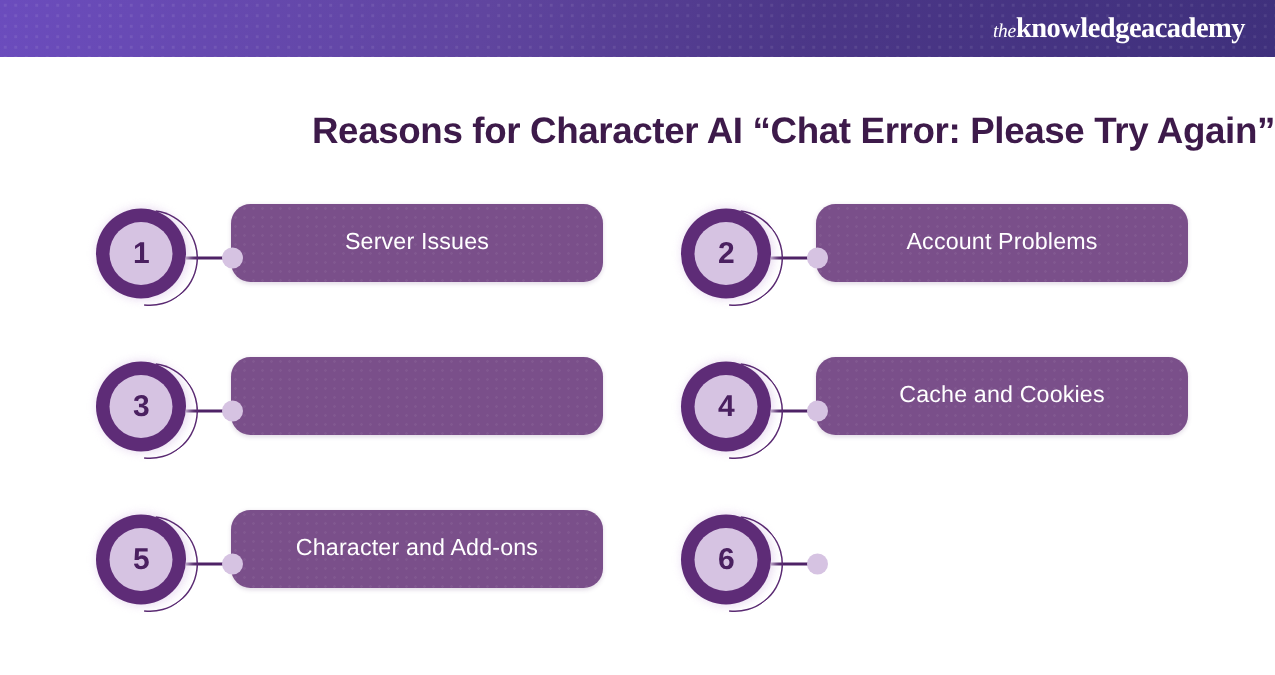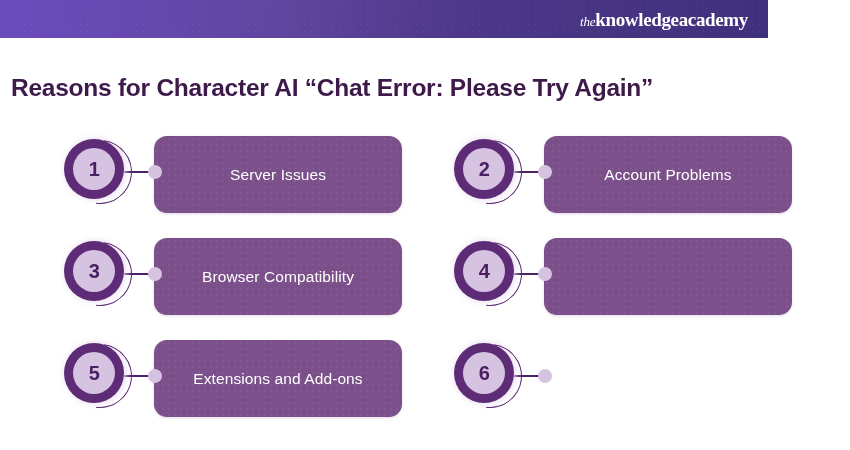--- a/index.html
+++ b/index.html
@@ -13,21 +13,21 @@
   body {
     font-family: "Liberation Sans", sans-serif;
     background: #ffffff;
     position: relative;
   }
 
   
   .header {
     position: absolute;
     top: 0; left: 0;
-    width: 768px;
+    width: 850px;
     height: 38px;
     background: linear-gradient(100deg, #6B4CBD 0%, #60459F 38%, #4C3788 62%, #3F307C 100%);
     overflow: hidden;
   }
   .header-texture {
     position: absolute;
     inset: 0;
     background-image: radial-gradient(rgba(255,255,255,0.085) 0.9px, transparent 1px);
     background-size: 7px 7px;
     opacity: 0.9;
@@ -53,21 +53,21 @@
     font-size: 19px;
     letter-spacing: -0.35px;
   }
 
   
   .page-title {
     position: absolute;
     top: 74px;
     left: 0;
     width: 850px;
-    text-align: left;
+    text-align: right;
     font-size: 24.5px;
     font-weight: bold;
     color: #3D1A4A;
     letter-spacing: -0.25px;
     white-space: nowrap;
     padding-left: 11px;
   }
 
   
   .grid {
@@ -160,21 +160,21 @@
     background: #D6C3E2;
     z-index: 4;
   }
 
   
   .card {
     position: absolute;
     left: 92px;
     top: 0;
     width: 248px;
-    height: 77px;
+    height: 52px;
     background: #7A4F8A;
     border-radius: 13px;
     display: flex;
     align-items: center;
     justify-content: center;
     z-index: 2;
     box-shadow: 0 1px 3px rgba(90,50,110,0.18);
     overflow: hidden;
   }
   .card-texture {
@@ -248,54 +248,54 @@
       <div class="badge-arc"></div>
       <div class="badge-ring"></div>
       <div class="badge-inner">
         <span class="badge-number">3</span>
       </div>
     </div>
     <div class="connector"></div>
     <div class="connector-dot"></div>
     <div class="card">
       <div class="card-texture"></div>
-      <span class="card-label">Browser Compatibility</span>
     </div>
   </div>
 
   <div class="item">
     <div class="badge">
       <div class="badge-glow"></div>
       <div class="badge-arc"></div>
       <div class="badge-ring"></div>
       <div class="badge-inner">
         <span class="badge-number">4</span>
       </div>
     </div>
     <div class="connector"></div>
     <div class="connector-dot"></div>
     <div class="card">
       <div class="card-texture"></div>
+      <span class="card-label">Cache and Cookies</span>
     </div>
   </div>
 
   <div class="item">
     <div class="badge">
       <div class="badge-glow"></div>
       <div class="badge-arc"></div>
       <div class="badge-ring"></div>
       <div class="badge-inner">
         <span class="badge-number">5</span>
       </div>
     </div>
     <div class="connector"></div>
     <div class="connector-dot"></div>
     <div class="card">
       <div class="card-texture"></div>
-      <span class="card-label">Extensions and Add-ons</span>
+      <span class="card-label">Character and Add-ons</span>
     </div>
   </div>
 
   <div class="item">
     <div class="badge">
       <div class="badge-glow"></div>
       <div class="badge-arc"></div>
       <div class="badge-ring"></div>
       <div class="badge-inner">
         <span class="badge-number">6</span>

